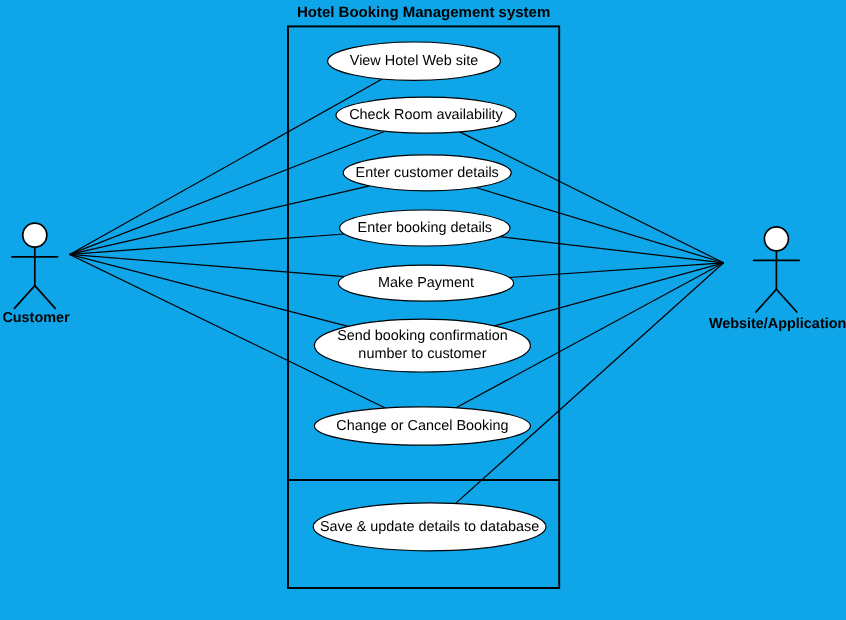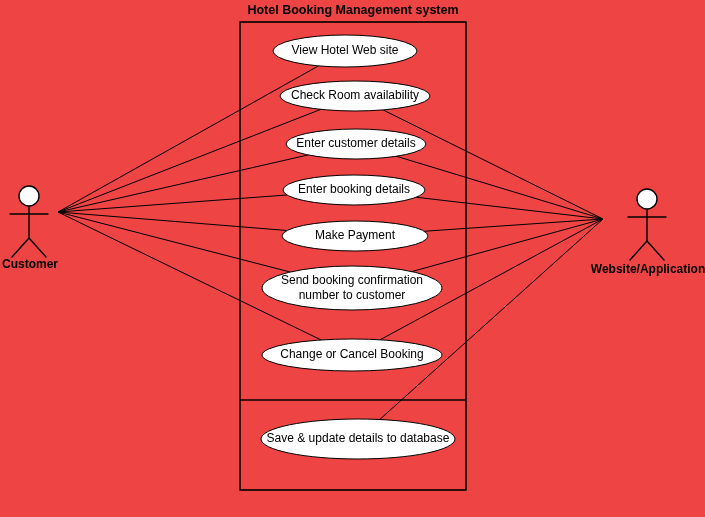--- a/index.html
+++ b/index.html
@@ -8,21 +8,21 @@
     padding: 0;
     background: #ffffff;
   }
   body {
     font-family: "Liberation Sans", sans-serif;
   }
   #canvas {
     position: relative;
     width: 705px;
     height: 517px;
-    background: #ef4444;
+    background: #0ea5e9;
     overflow: hidden;
     text-align: right;
   }
   svg#diagram {
     position: absolute;
     top: 0;
     left: 0;
     width: 705px;
     height: 517px;
   }

